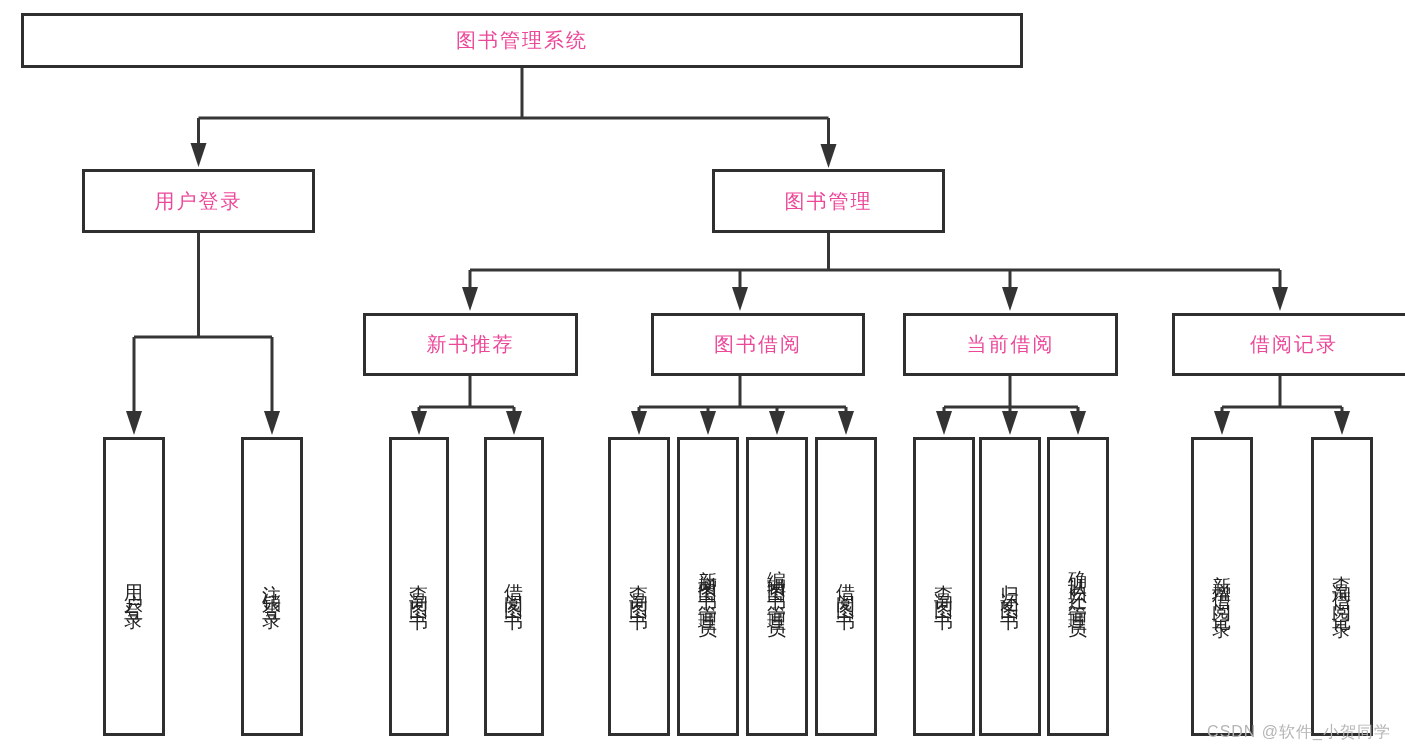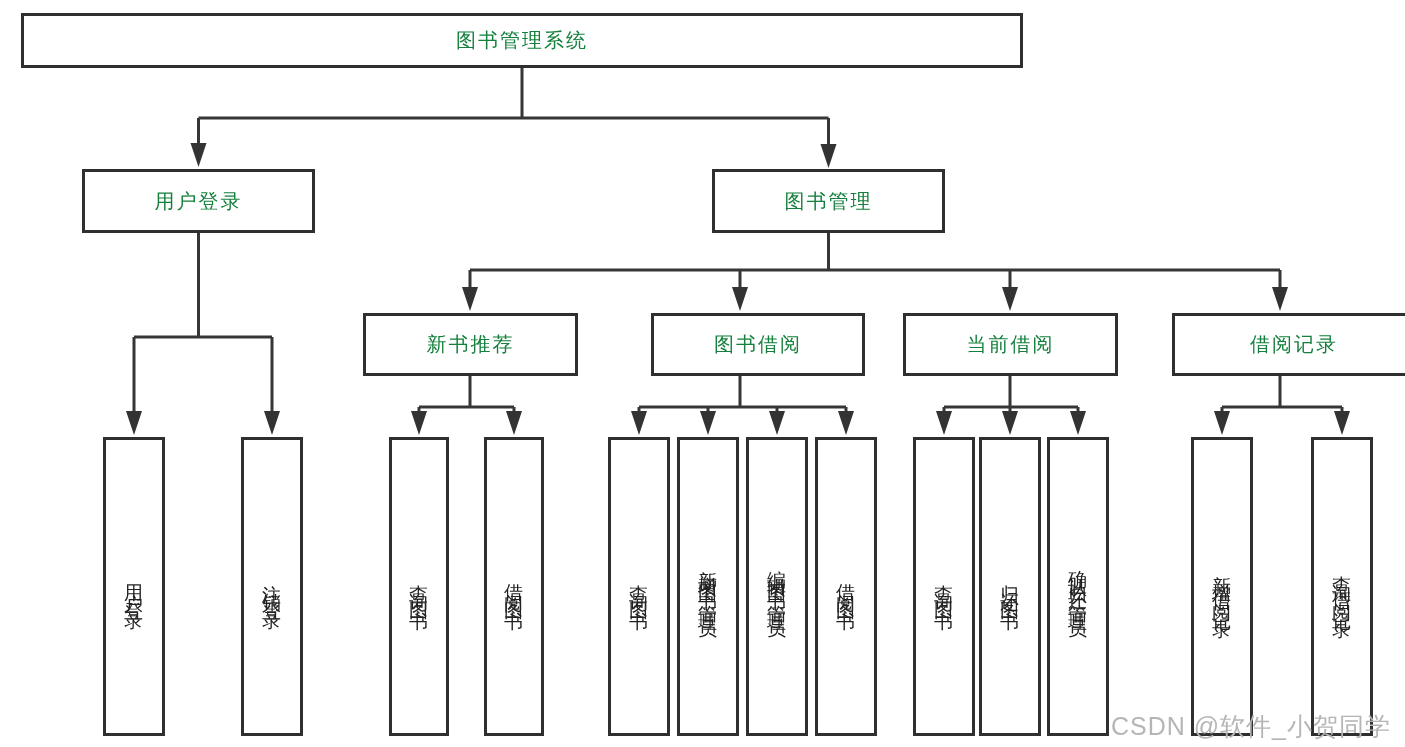--- a/index.html
+++ b/index.html
@@ -23,21 +23,21 @@
   }
   #arrowheads path { fill: #333333; stroke: none; }
   .node {
     position: absolute;
     box-sizing: border-box;
     background: #ffffff;
     border: 3px solid #2f2f2f;
     display: flex;
     align-items: center;
     justify-content: center;
-    color: #15803d;
+    color: #ec4899;
     font-size: 20px;
     letter-spacing: 2px;
     white-space: nowrap;
   }
   .node.root { font-size: 20px; }
   .vnode {
     position: absolute;
     box-sizing: border-box;
     background: #ffffff;
     border: 3px solid #2f2f2f;
@@ -52,21 +52,21 @@
     font-size: 19px;
     letter-spacing: 9px;
     line-height: 1;
     white-space: nowrap;
   }
   .vnode.long .vtext { letter-spacing: 7px; }
   #watermark {
     position: absolute;
     right: 14px;
     bottom: 4px;
-    font-size: 25px;
+    font-size: 16px;
     color: #b5b5b5;
     letter-spacing: 1px;
     z-index: 5;
   }
 </style>
 </head>
 <body>
 
 <div id="stage">
 

